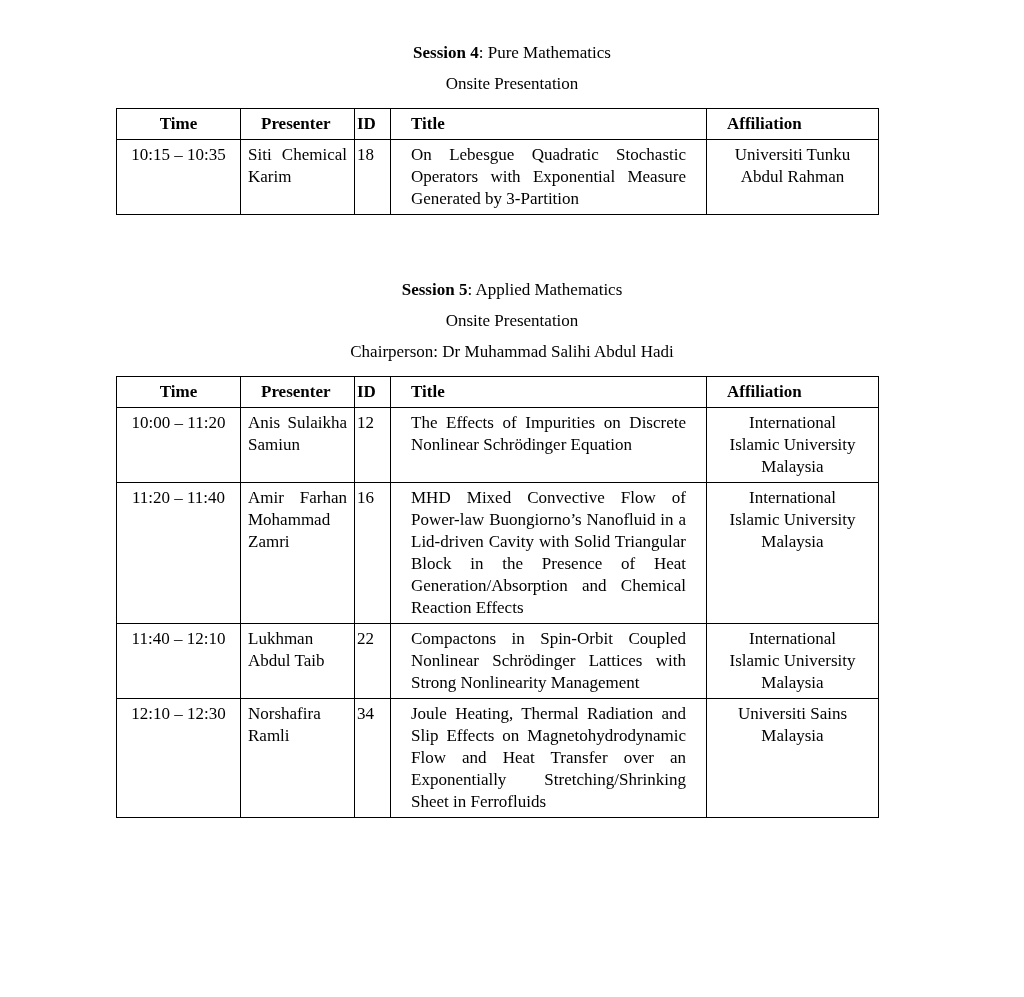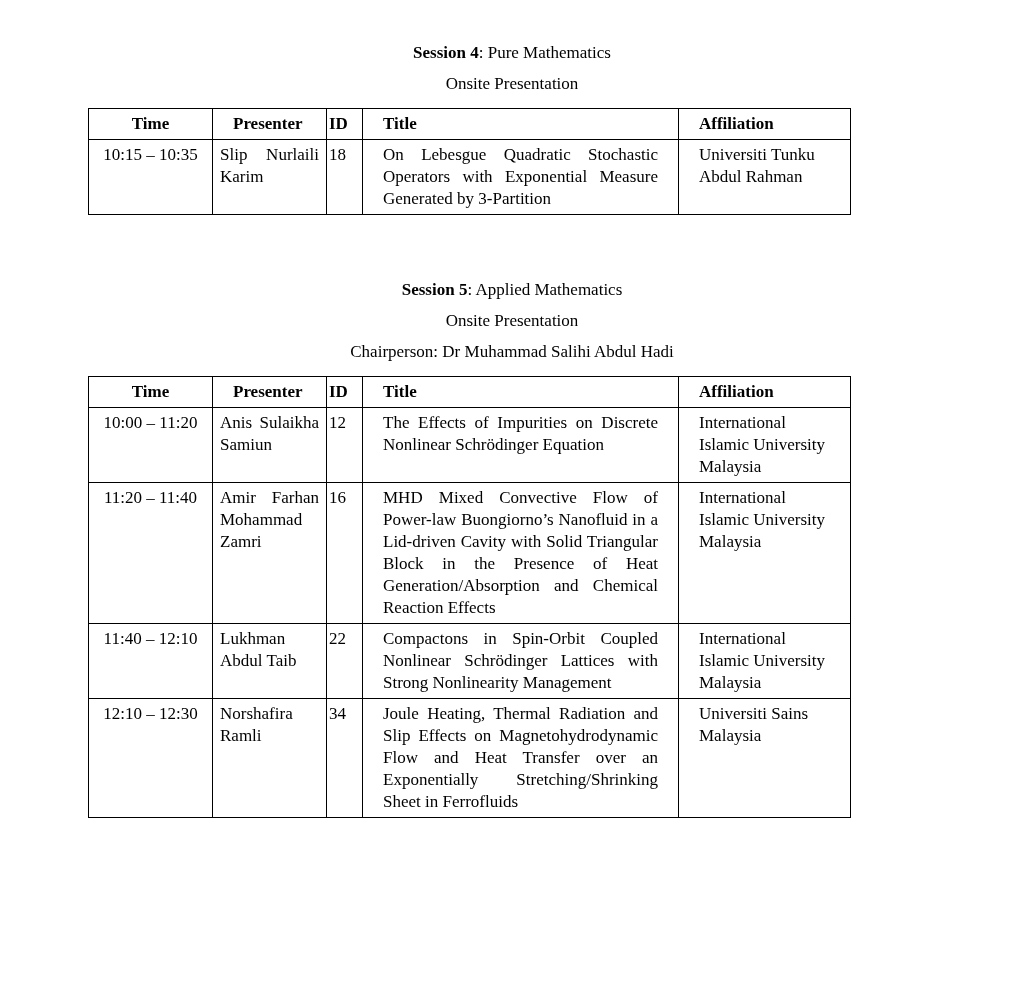--- a/index.html
+++ b/index.html
@@ -34,21 +34,21 @@
     margin: 8px 0 13px 0;
     text-align: center;
     font-size: 17px;
     line-height: 18px;
   }
   .session-heading .session-name { font-weight: bold; }
   .schedule {
     border-collapse: collapse;
     table-layout: fixed;
     width: 762px;
-    margin-left: 88px;
+    margin-left: 116px;
     margin-top: 15px;
     font-size: 17px;
   }
   .schedule th, .schedule td {
     border: 1.5px solid #000000;
     vertical-align: top;
     padding: 4px 20px;
     line-height: 22px;
     overflow: hidden;
   }
@@ -60,21 +60,21 @@
   }
   col.col-time        { width: 124px; }
   col.col-presenter   { width: 114px; }
   col.col-id          { width: 36px;  }
   col.col-title       { width: 316px; }
   col.col-affiliation { width: 172px; }
   th.col-time, td.col-time { text-align: center; padding-left: 4px; padding-right: 4px; }
   th.col-id,  td.col-id    { text-align: left; padding-left: 2px; padding-right: 2px; }
   td.col-presenter { text-align: justify; padding-left: 7px; padding-right: 7px; }
   td.col-title { text-align: justify; }
-  td.col-affiliation { text-align: left; }
+  td.col-affiliation { text-align: center; }
 </style>
 </head>
 <body>
 
 <div class="page">
   <div id="sessions">
   <section class="session session-block-1">
     <p class="center-line session-heading"><b class="session-name">Session 4</b><span>: Pure Mathematics</span></p>
     <p class="center-line">Onsite Presentation</p>
     <table class="schedule">
@@ -90,21 +90,21 @@
               <th class="col-time">Time</th>
               <th class="col-presenter">Presenter</th>
               <th class="col-id">ID</th>
               <th class="col-title">Title</th>
               <th class="col-affiliation">Affiliation</th>
             </tr>
       </thead>
       <tbody>
             <tr>
               <td class="col-time">10:15 – 10:35</td>
-              <td class="col-presenter">Slip Nurlaili Karim</td>
+              <td class="col-presenter">Siti Chemical Karim</td>
               <td class="col-id">18</td>
               <td class="col-title">On Lebesgue Quadratic Stochastic Operators with Exponential Measure Generated by 3-Partition</td>
               <td class="col-affiliation">Universiti Tunku Abdul Rahman</td>
             </tr>
           </tbody>
     </table>
   </section>
 
   <section class="session session-block-2">
     <p class="center-line session-heading"><b class="session-name">Session 5</b><span>: Applied Mathematics</span></p>

